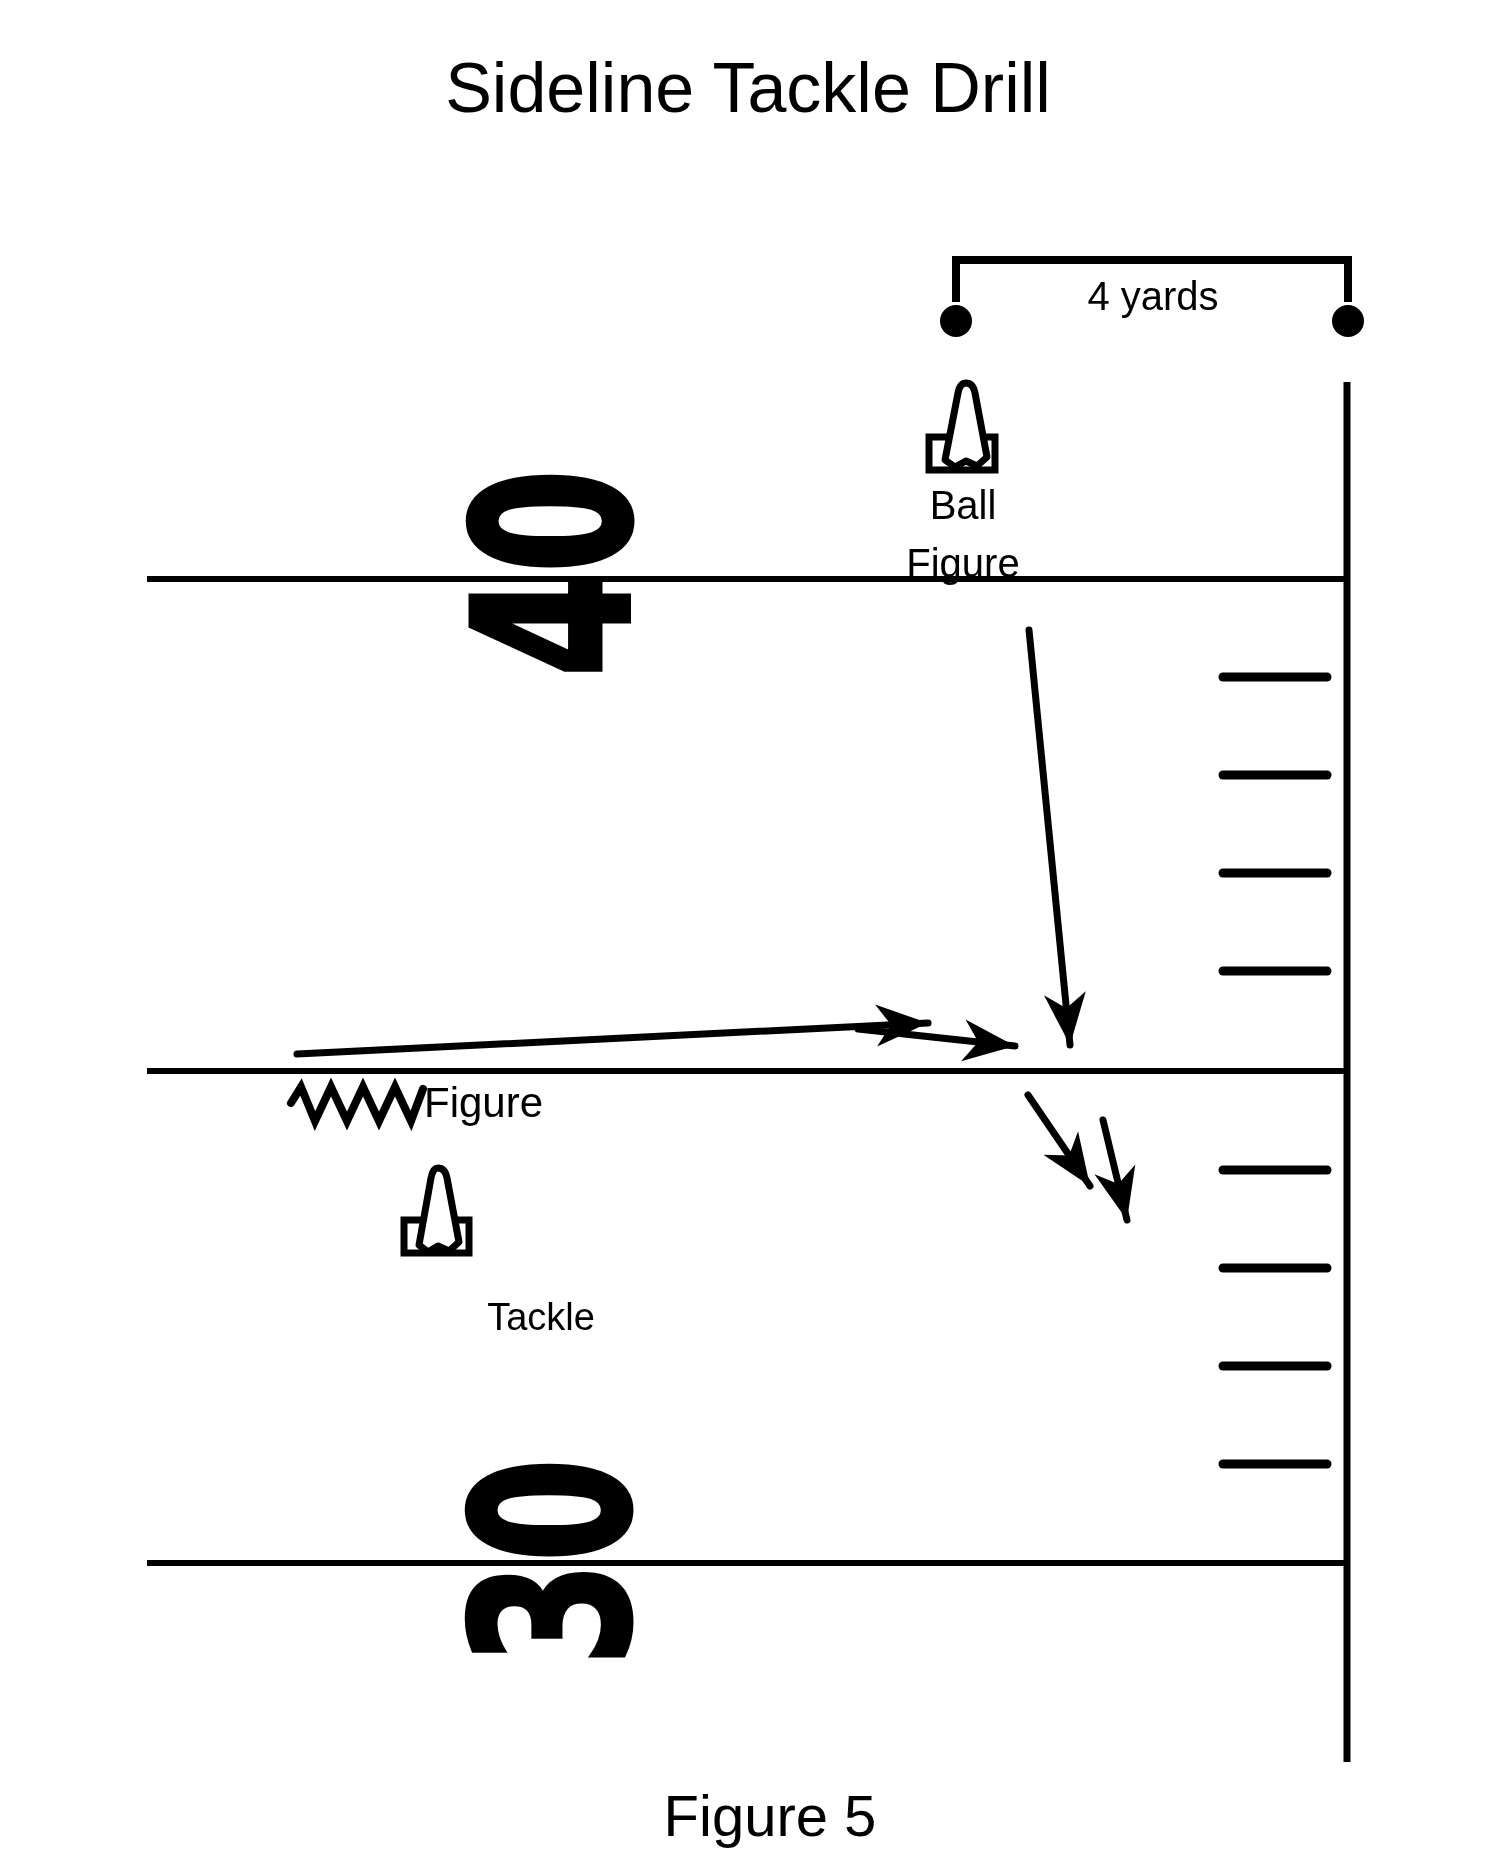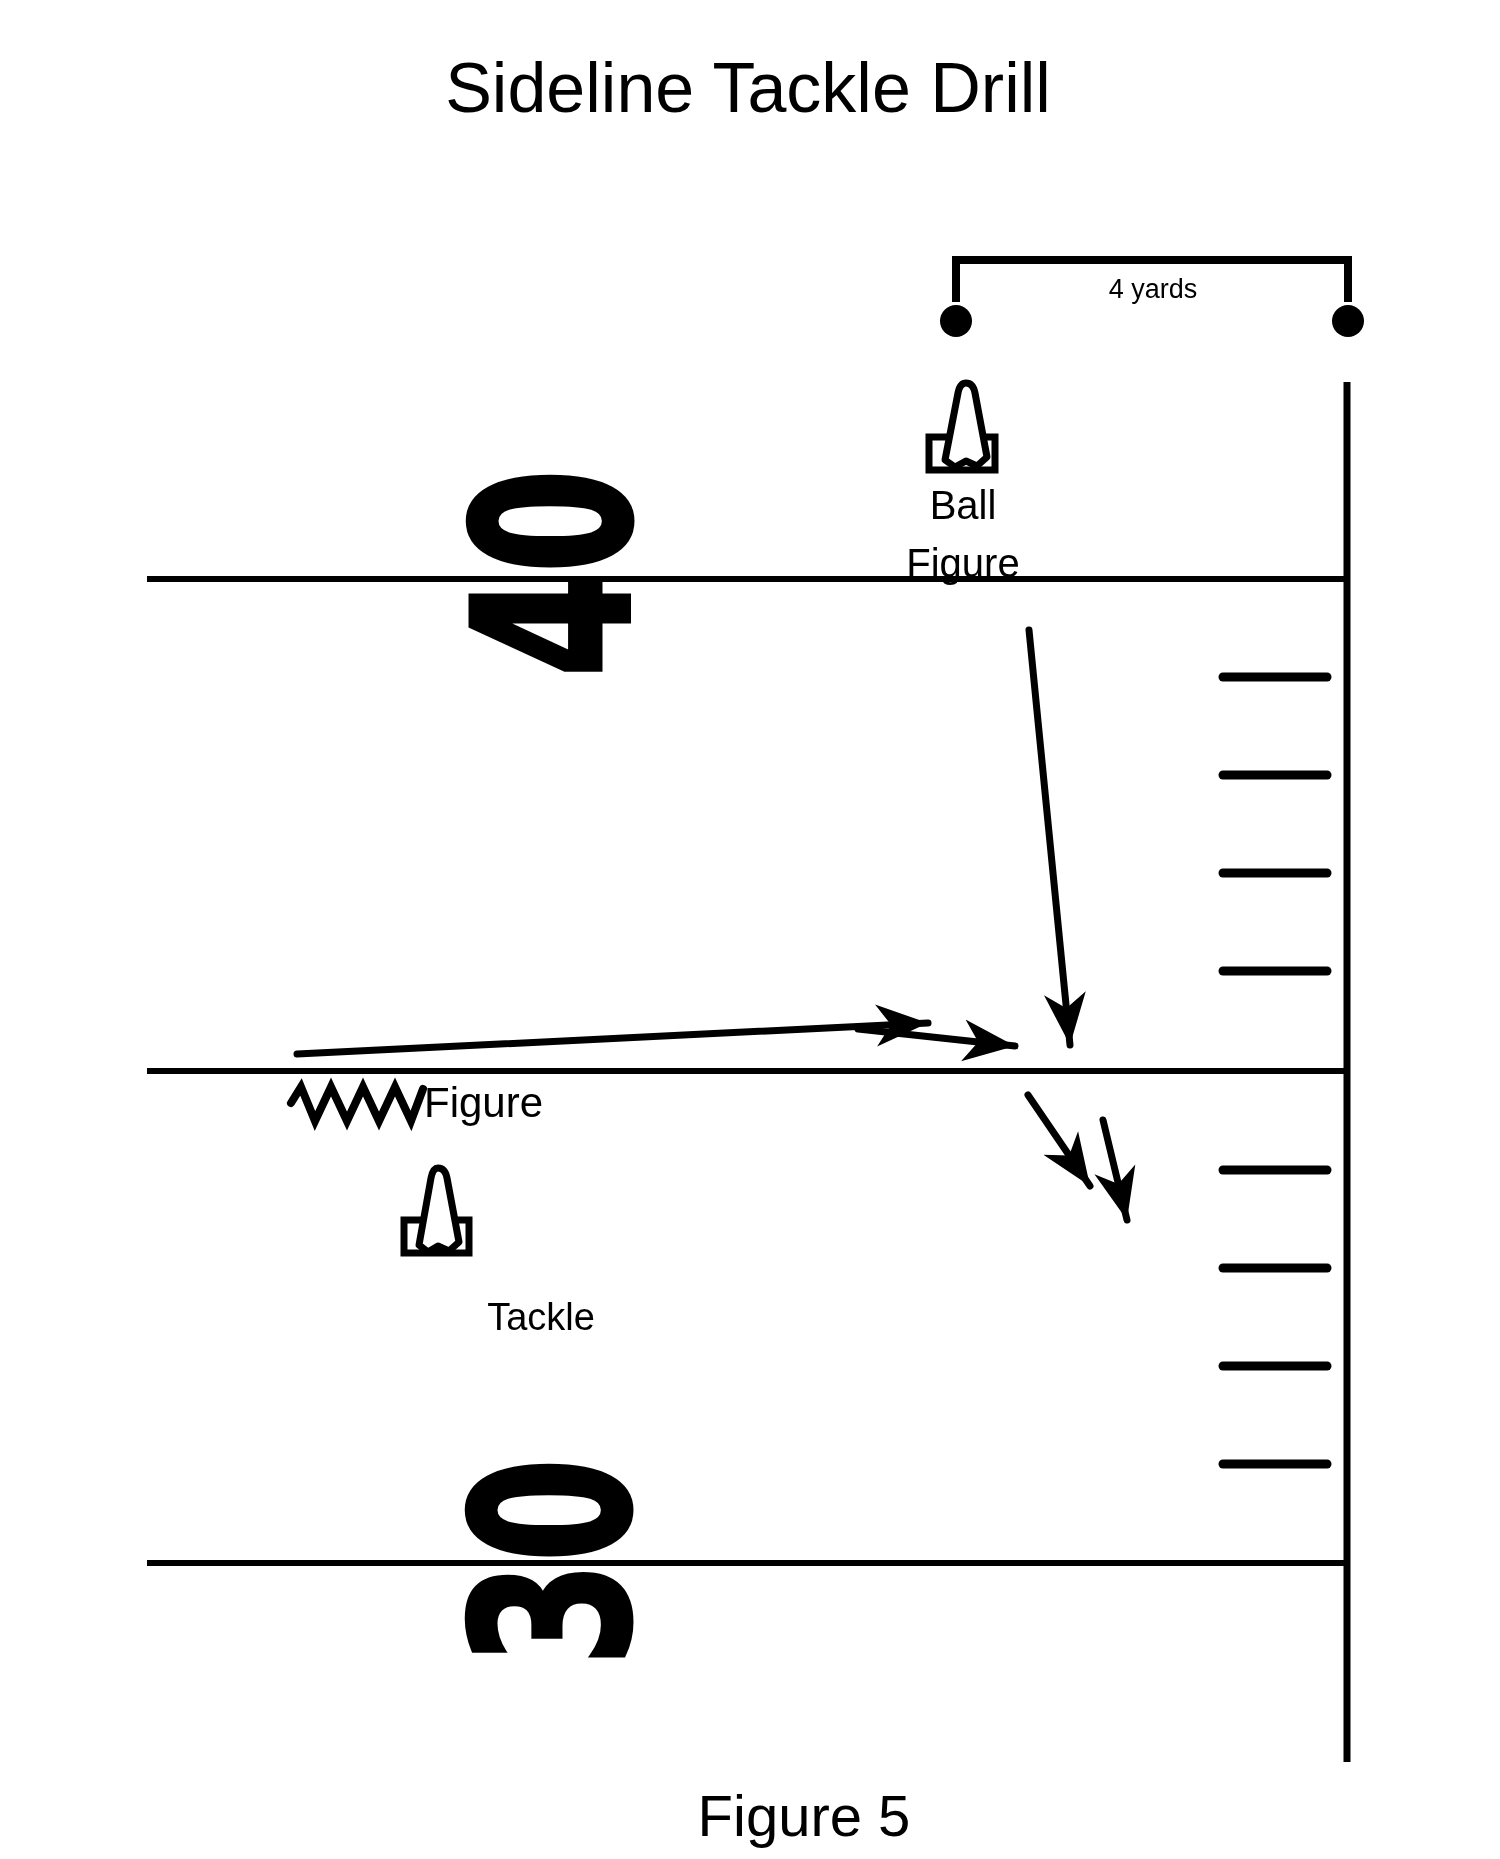--- a/index.html
+++ b/index.html
@@ -2,25 +2,25 @@
 <html><head>
 <meta charset="utf-8">
 <style>
   html,body{margin:0;padding:0;background:#ffffff;}
   #page{position:relative;width:1500px;height:1859px;background:#ffffff;overflow:hidden;
         font-family:"Liberation Sans",sans-serif;color:#000;}
   #diagram-svg{position:absolute;left:0;top:0;}
   .lbl{position:absolute;color:#000;white-space:nowrap;font-family:"Liberation Sans",sans-serif;}
   .centered{transform:translateX(-50%);text-align:center;}
   .title{font-size:70px;top:48px;left:748px;}
-  .distance{font-size:27px;top:274px;left:1153px;}
+  .distance{font-size:40px;top:274px;left:1153px;}
   .ballcarrier{font-size:40px;top:476px;left:963px;width:180px;white-space:normal;line-height:1.45;}
   .tackler{font-size:42px;top:1079px;left:424px;}
   .coach{font-size:38px;top:1296px;left:541px;}
-  .caption{font-size:58px;top:1782px;left:804px;}
+  .caption{font-size:58px;top:1782px;left:770px;}
   .numwrap{position:absolute;display:flex;align-items:center;justify-content:center;
            width:160px;height:190px;}
   .num{font-family:"DejaVu Sans",sans-serif;font-weight:bold;font-size:216px;line-height:1;
        -webkit-text-stroke:5px #000;
        transform:rotate(-90deg) scaleX(0.69);transform-origin:center;}
   .numwrap-40{left:475px;top:478px;}
   .numwrap-30{left:474px;top:1467px;}
 </style>
 </head>
 <body>

